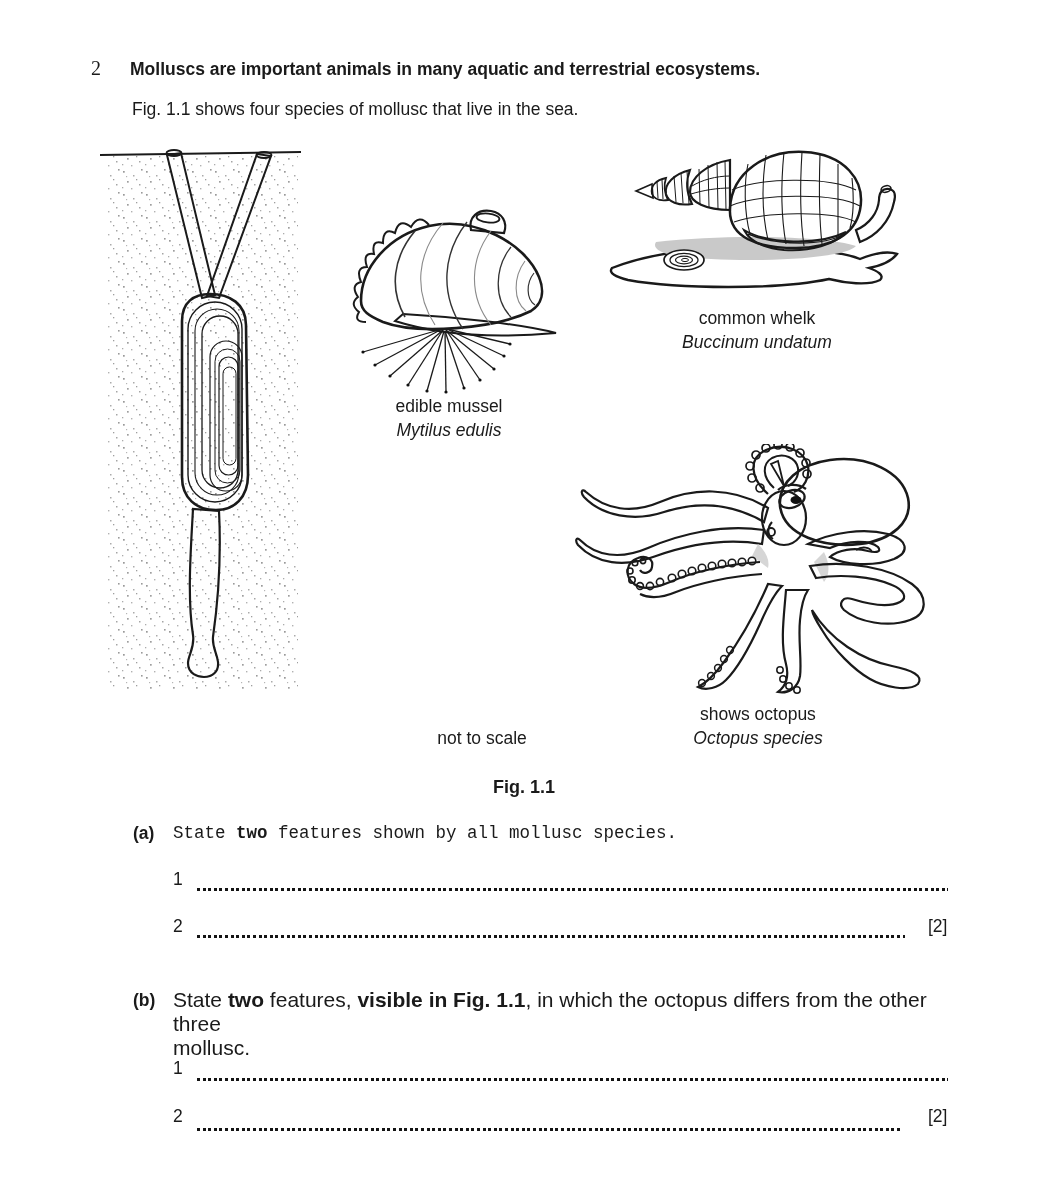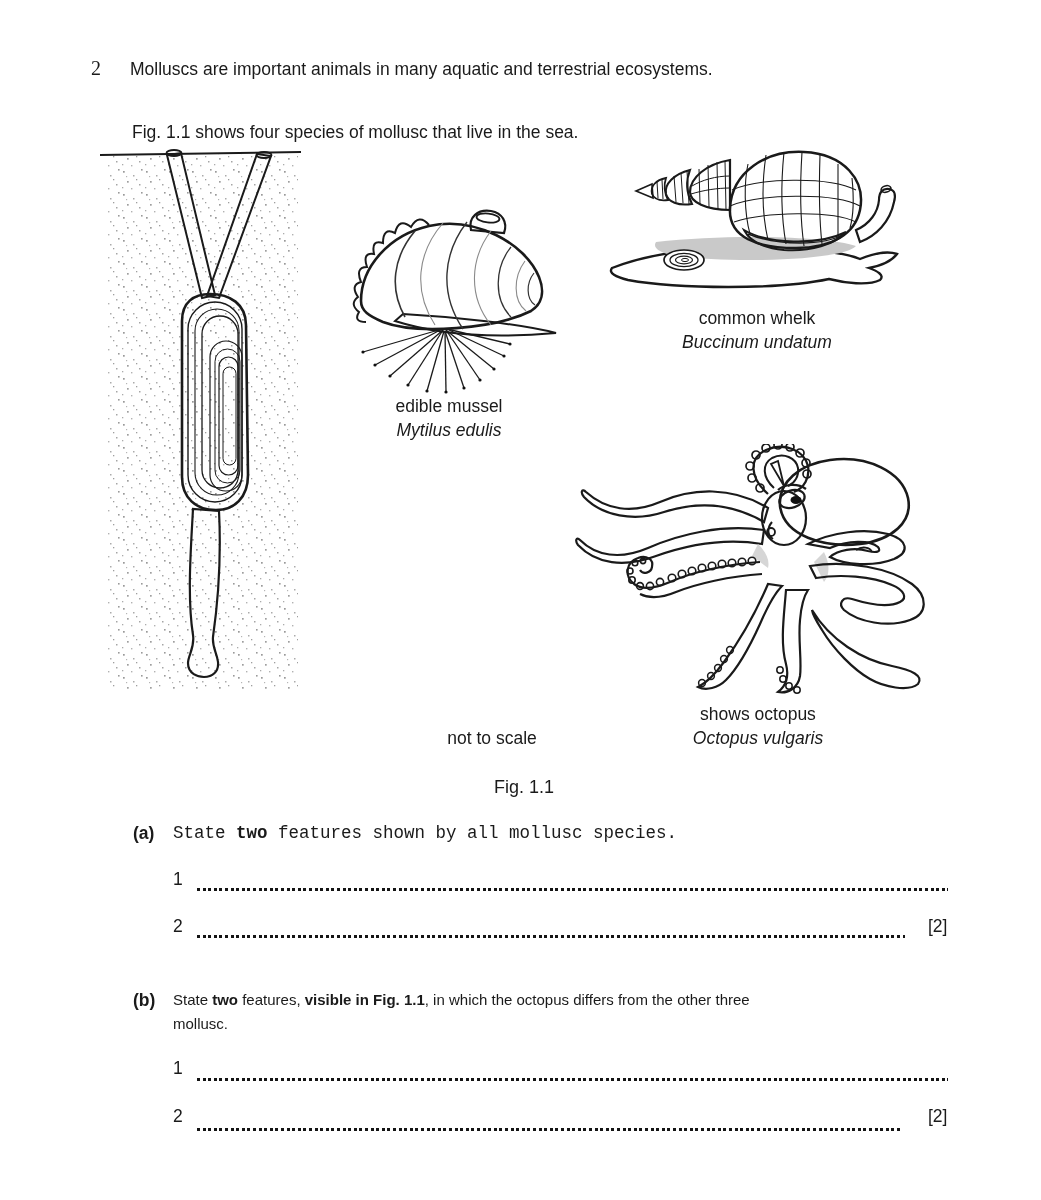--- a/index.html
+++ b/index.html
@@ -2,43 +2,43 @@
 <html><head>
 <meta charset="utf-8">
 <style>
   html,body { margin:0; padding:0; background:#fff; }
   .page {
     position:relative; width:1041px; height:1200px; background:#ffffff;
     font-family:"Liberation Sans", sans-serif; color:#1a1a1a; overflow:hidden;
   }
   .abs { position:absolute; }
   .t  { font-size:17.5px; line-height:24px; white-space:nowrap; }
-  .tw { font-size:15px; line-height:24px; }
+  .tw { font-size:21px; line-height:24px; }
   .b  { font-weight:700; }
   .latin { font-style:italic; }
   .qnum { font-family:"Liberation Serif", serif; font-size:20px; }
   .figlabel { text-align:center; font-size:17.5px; line-height:24px; }
-  .caption { font-weight:400; font-size:18px; }
+  .caption { font-weight:700; font-size:18px; }
   .ansnum { font-size:17.5px; }
   .marks { font-size:17.5px; }
   .dotline {
     position:absolute; height:3px;
     background-image:repeating-linear-gradient(90deg,#141414 0px,#141414 3px,transparent 3px,transparent 5.6px);
   }
   svg { display:block; }
   .ln { fill:none; stroke:#1a1a1a; }
 </style>
 </head>
 <body>
 
 <div class="page">
 
   <div class="abs qnum" style="left:91px; top:57px;">2</div>
-  <div class="abs t" style="left:130px; top:57px;">Molluscs are important animals in many aquatic and terrestrial ecosystems.</div>
-  <div class="abs t" style="left:132px; top:120px;">Fig. 1.1 shows four species of mollusc that live in the sea.</div>
+  <div class="abs t" style="left:130px; top:57px;font-weight:bold;">Molluscs are important animals in many aquatic and terrestrial ecosystems.</div>
+  <div class="abs t" style="left:132px; top:97px;">Fig. 1.1 shows four species of mollusc that live in the sea.</div>
 
   <div class="abs" style="left:98px; top:145px;">
     <svg width="205" height="550" viewBox="0 0 205 550">
       <defs>
         <pattern id="sand" width="23" height="23" patternUnits="userSpaceOnUse">
           <rect x="2" y="3" width="1.7" height="1.7" fill="#999"></rect>
           <rect x="12" y="7" width="1.5" height="1.5" fill="#ababab"></rect>
           <rect x="6" y="13" width="1.7" height="1.7" fill="#9e9e9e"></rect>
           <rect x="18" y="16" width="1.5" height="1.5" fill="#a5a5a5"></rect>
           <rect x="10" y="20" width="1.4" height="1.4" fill="#b2b2b2"></rect>
@@ -283,23 +283,23 @@
   <div class="abs figlabel" style="left:349px; top:394px; width:200px;">
     <div>edible mussel</div>
     <div class="latin">Mytilus edulis</div>
   </div>
   <div class="abs figlabel" style="left:637px; top:306px; width:240px;">
     <div>common whelk</div>
     <div class="latin">Buccinum undatum</div>
   </div>
   <div class="abs figlabel" style="left:638px; top:702px; width:240px;">
     <div>shows octopus</div>
-    <div class="latin">Octopus vulgaris</div>
-  </div>
-  <div class="abs figlabel" style="left:412px; top:726px; width:160px;">not to scale</div>
+    <div class="latin">Octopus species</div>
+  </div>
+  <div class="abs figlabel" style="left:402px; top:726px; width:160px;">not to scale</div>
   <div class="abs figlabel caption" style="left:464px; top:775px; width:120px;">Fig. 1.1</div>
 
   <div class="abs t b" style="left:133px; top:821px;">(a)</div>
   <div class="abs t" style="left:173px; top:821px;font-family:Liberation Mono, monospace;"><span>State </span><span class="b">two</span><span> features shown by all mollusc species.</span></div>
 
   <div class="abs ansnum" style="left:173px; top:869px;">1</div>
   <div class="dotline" style="left:197px; top:888px; width:751px;"></div>
 
   <div class="abs ansnum" style="left:173px; top:916px;">2</div>
   <div class="dotline" style="left:197px; top:935px; width:708px;"></div>

